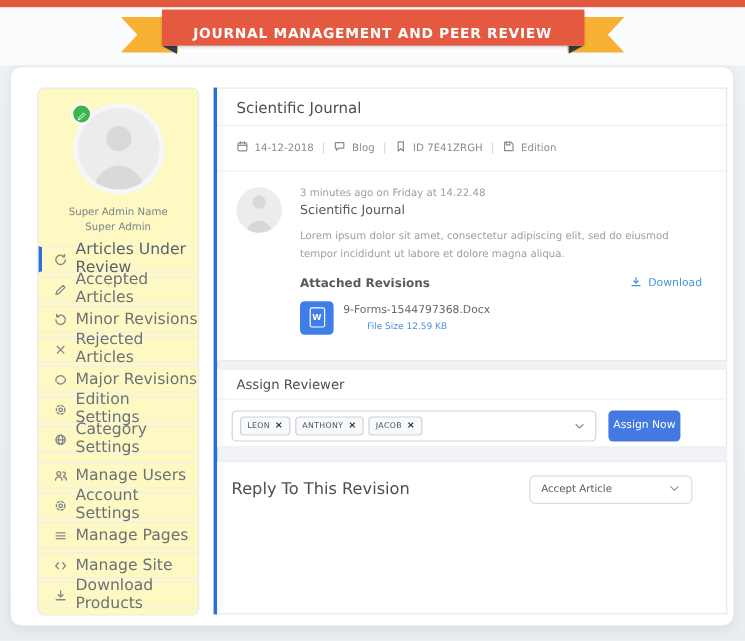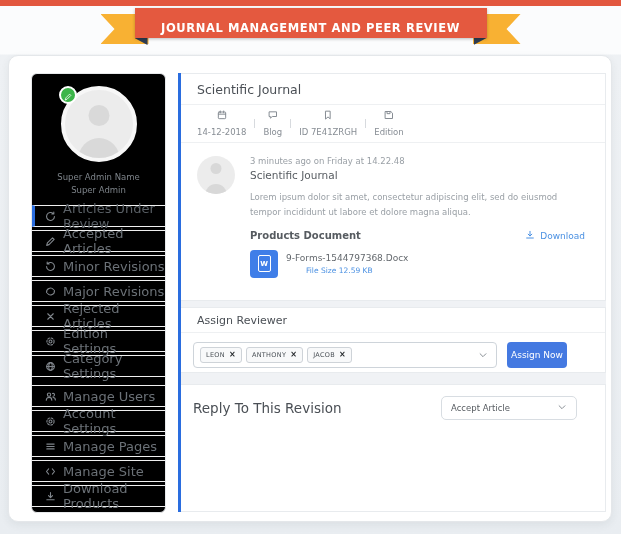--- a/index.html
+++ b/index.html
@@ -27,21 +27,21 @@
     background:#e4593f; color:#fff; font-size:11.5px; font-weight:bold; letter-spacing:.6px;
     box-shadow:0 1px 3px rgba(0,0,0,.25); }
 
   
   .card { position:absolute; left:8px; right:9px; top:55px; bottom:12px;
     background:#fff; border:1px solid #e4e7ea; border-radius:10px;
     box-shadow:0 3px 8px rgba(40,50,60,.07); }
 
   
   .sidebar { position:absolute; left:22px; top:17px; bottom:8px; width:135px;
-    background:#000000; border:1px solid #e7e9eb; border-radius:6px; overflow:hidden; }
+    background:#fef9c3; border:1px solid #e7e9eb; border-radius:6px; overflow:hidden; }
   .profile { text-align:center; padding-top:12px; }
   .avatar-wrap { position:relative; width:76px; height:76px; margin:0 auto; }
   .avatar { width:76px; height:76px; border-radius:50%; background:#ececec;
     border:4px solid #f7f7f7; overflow:hidden; position:relative; }
   .avatar .head { position:absolute; top:15px; left:50%; transform:translateX(-50%);
     width:21px; height:21px; border-radius:50%; background:#d9d9d9; }
   .avatar .torso { position:absolute; bottom:-12px; left:50%; transform:translateX(-50%);
     width:42px; height:32px; border-radius:50% 50% 0 0 / 70% 70% 0 0; background:#d9d9d9; }
   .edit-badge { position:absolute; top:0; left:-2px; width:18px; height:18px; border-radius:50%;
     background:#3cb54a; border:2px solid #fff; display:flex; align-items:center; justify-content:center; }
@@ -63,21 +63,21 @@
     display:flex; flex-direction:column; }
   .sec { background:#fff; border:1px solid #e8ebee; border-left:none; }
   .sec-1 { height:228px; }
   .sec-2 { height:66px; margin-top:6px; }
   .sec-3 { flex:1; margin-top:11px; }
 
   .sec-title { height:31px; line-height:31px; padding-left:16px; font-size:12.5px;
     color:#4a4f55; border-bottom:1px solid #eef0f2; }
   .meta-row { height:38px; display:flex; align-items:center; padding-left:16px;
     font-size:8.5px; color:#878d94; border-bottom:1px solid #eef0f2; }
-  .meta-item { display:flex; align-items:center; gap:5px;flex-direction:column; }
+  .meta-item { display:flex; align-items:center; gap:5px; }
   .meta-sep { width:1px; height:9px; background:#d7dade; margin:0 8px; }
   .meta-row svg { stroke:#878d94; }
 
   .post { padding:13px 20px 0 16px; position:relative; }
   .post-avatar { position:absolute; left:16px; top:13px; width:38px; height:38px;
     border-radius:50%; background:#ececec; overflow:hidden; }
   .post-avatar .head { position:absolute; top:7px; left:50%; transform:translateX(-50%);
     width:11px; height:11px; border-radius:50%; background:#d8d8d8; }
   .post-avatar .torso { position:absolute; bottom:-6px; left:50%; transform:translateX(-50%);
     width:22px; height:16px; border-radius:50% 50% 0 0 / 70% 70% 0 0; background:#d8d8d8; }
@@ -184,32 +184,32 @@
           <span class="mi-icon">
             <svg class="ic" width="11" height="11" viewBox="0 0 12 12">
                 <path d="M1.7 6a4.3 4.3 0 1 0 1.3-3.1M2.4 1.2v2.1h2.1"></path>
               </svg>
           </span>
           <span>Minor Revisions</span>
         </div>
         <div class="menu-item">
           <span class="mi-icon">
             <svg class="ic" width="11" height="11" viewBox="0 0 12 12">
+                <path d="M3 3l6 6M9 3l-6 6"></path>
+              </svg>
+          </span>
+          <span>Rejected Articles</span>
+        </div>
+        <div class="menu-item">
+          <span class="mi-icon">
+            <svg class="ic" width="11" height="11" viewBox="0 0 12 12">
                 <path d="M1.8 7.2a4.2 4.2 0 0 1 7.4-3.4M10.2 4.8a4.2 4.2 0 0 1-7.4 3.4"></path>
               </svg>
           </span>
           <span>Major Revisions</span>
-        </div>
-        <div class="menu-item">
-          <span class="mi-icon">
-            <svg class="ic" width="11" height="11" viewBox="0 0 12 12">
-                <path d="M3 3l6 6M9 3l-6 6"></path>
-              </svg>
-          </span>
-          <span>Rejected Articles</span>
         </div>
         <div class="menu-item">
           <span class="mi-icon">
             <svg class="ic" width="11" height="11" viewBox="0 0 12 12">
                 <circle cx="6" cy="6" r="1.6"></circle>
                 <circle cx="6" cy="6" r="3.9" stroke-dasharray="2 1.7"></circle>
               </svg>
           </span>
           <span>Edition Settings</span>
         </div>
@@ -318,21 +318,21 @@
           <div class="post-avatar">
             <div class="head"></div>
               <div class="torso"></div>
           </div>
           <div class="post-main">
             <div class="post-time">3 minutes ago on Friday at 14.22.48</div>
             <div class="post-title">Scientific Journal</div>
             <div class="post-body">Lorem ipsum dolor sit amet, consectetur adipiscing elit, sed do eiusmod tempor incididunt ut labore et dolore magna aliqua.</div>
 
             <div class="attach-row">
-              <span class="attach-label">Products Document</span>
+              <span class="attach-label">Attached Revisions</span>
               <span class="download-link">
                 <span>
                   <svg class="ic" width="10" height="10" viewBox="0 0 12 12">
                       <path d="M6 1.6v5.4M3.8 5L6 7.2 8.2 5M2 9.6h8"></path>
                     </svg>
                 </span>
                 <span>Download</span>
               </span>
             </div>
 

